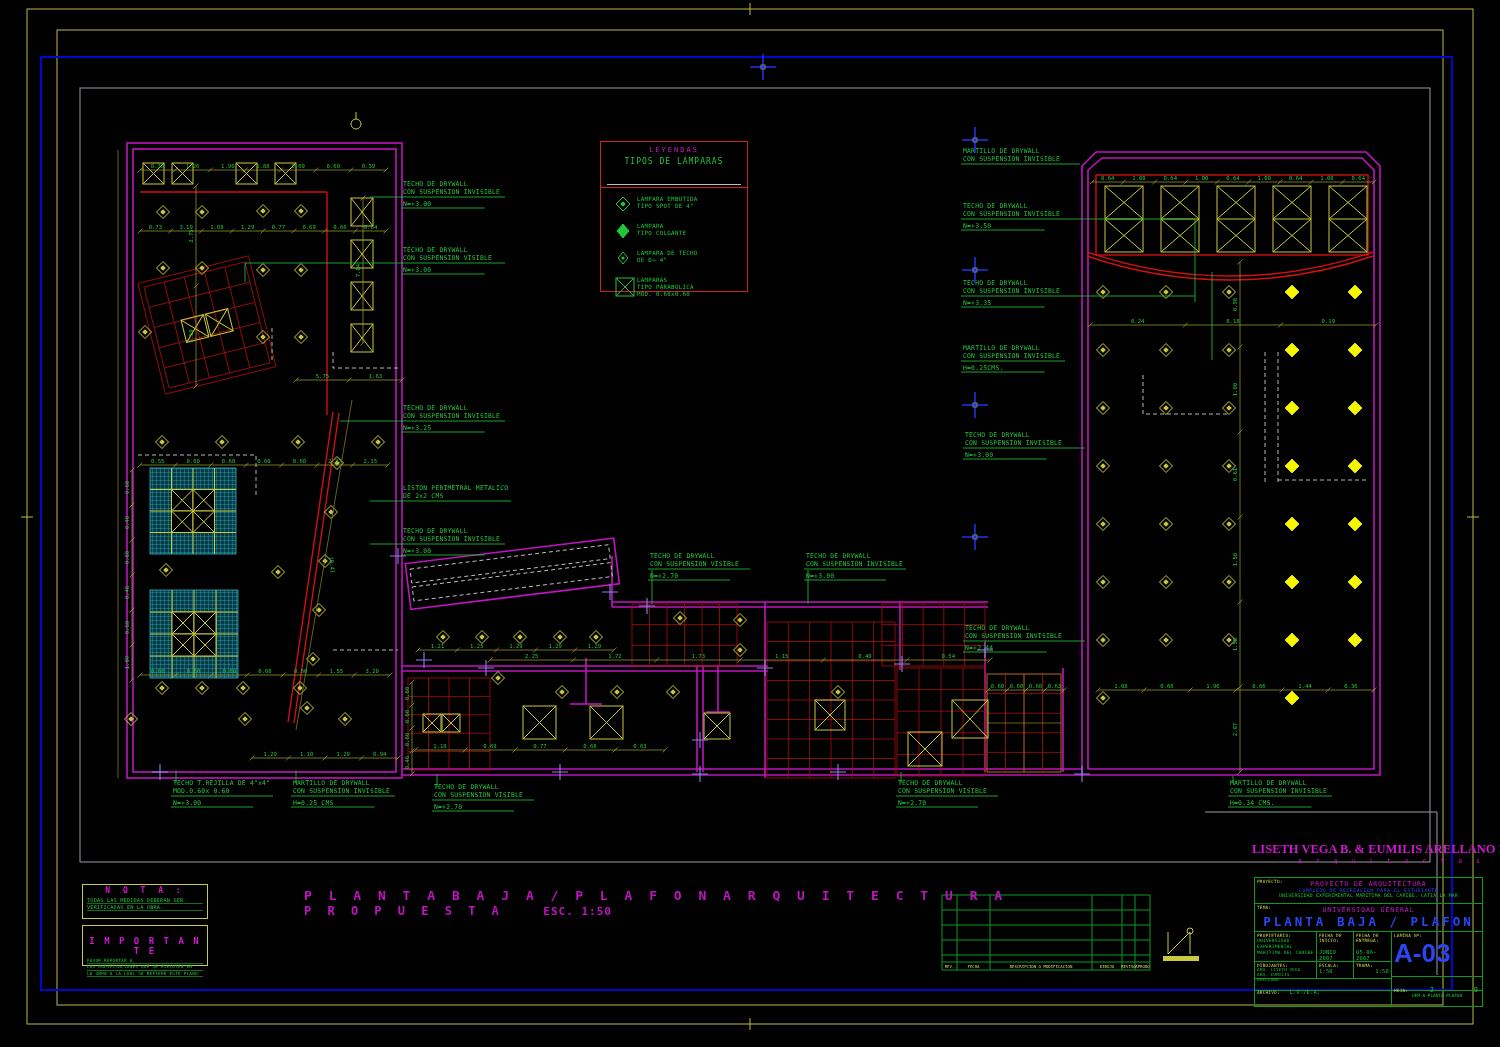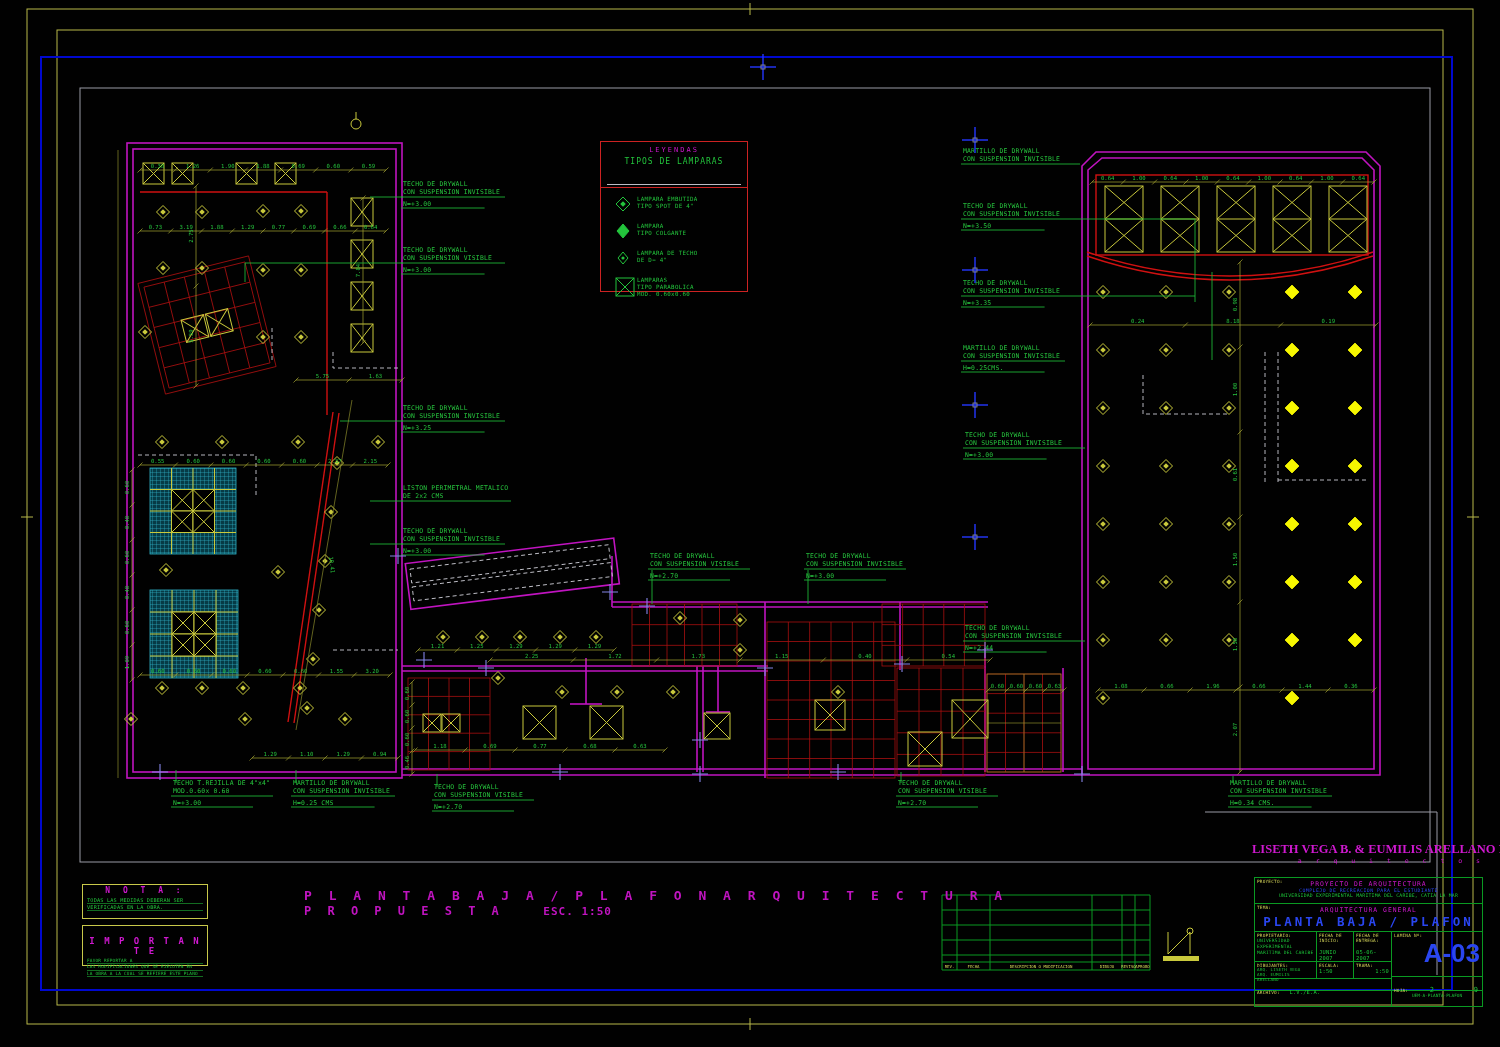--- a/index.html
+++ b/index.html
@@ -39,21 +39,21 @@
   .tb-arch{color:#cf19cf;font-family:"Liberation Serif",serif;font-weight:bold;font-size:12.5px;
            text-align:center;white-space:nowrap;}
   .tb-arq{color:#cf19cf;font-size:6.5px;letter-spacing:5px;text-align:right;margin-top:0px;}
   .tb-box{position:absolute;left:2px;top:35px;width:227px;height:128px;border:1px solid #0a9a22;}
   .cell{position:absolute;box-sizing:border-box;border-color:#0a9a22;border-style:solid;border-width:0;}
   .ylab{color:#d6d65a;font-size:4.4px;letter-spacing:.2px;}
   .gval{color:#1dc73a;font-size:5.4px;line-height:6px;letter-spacing:.2px;}
   .mval{color:#cf19cf;font-size:6.4px;letter-spacing:1px;text-align:center;}
   .bval{color:#2a46f0;font-size:6px;letter-spacing:.5px;text-align:center;}
   .bbig{color:#2a46f0;font-size:12.5px;font-weight:bold;letter-spacing:3px;text-align:center;}
-  .sheet{color:#2a46f0;font-size:26px;font-weight:bold;text-align:right;font-family:"Liberation Sans",sans-serif;}
+  .sheet{color:#2a46f0;font-size:26px;font-weight:bold;text-align:left;font-family:"Liberation Sans",sans-serif;}
   .hoja{color:#1dc73a;font-size:7px;}
   .fcode{color:#1dc73a;font-size:4.4px;}
 </style>
 </head>
 <body>
 
 <div id="root">
   <svg id="plan" width="1500" height="1047">
       <style>
  .ly{fill:none;stroke:#b9b94a;stroke-width:1}
@@ -894,21 +894,21 @@
     <div class="tb-arq">a r q u i t e c t o s</div>
     <div class="tb-box">
       <div class="cell" style="left:0;top:0;width:227px;height:26px;border-bottom-width:1px;">
         <span class="ylab" style="position:absolute;left:2px;top:1px;">PROYECTO:</span>
         <div class="mval" style="margin-top:2px;">PROYECTO  DE  ARQUITECTURA</div>
         <div class="bval" style="font-size:4.8px;">COMPLEJO DE RECREACION PARA EL ESTUDIANTE</div>
         <div class="gval" style="text-align:center;font-size:4.8px;">UNIVERSIDAD EXPERIMENTAL MARITIMA DEL CARIBE, CATIA LA MAR</div>
       </div>
       <div class="cell" style="left:0;top:26px;width:227px;height:28px;border-bottom-width:1px;">
         <span class="ylab" style="position:absolute;left:2px;top:1px;">TEMA:</span>
-        <div class="mval" style="margin-top:2px;">ARQUITECTURA    GENERAL</div>
+        <div class="mval" style="margin-top:2px;">UNIVERSIDAD    GENERAL</div>
         <div class="bbig">PLANTA   BAJA   /   PLAFON</div>
       </div>
       <div class="cell" style="left:0;top:54px;width:62px;height:30px;border-bottom-width:1px;border-right-width:1px;padding:1px 2px;">
         <div class="ylab">PROPIETARIO:</div>
         <div class="gval" style="font-size:4.6px;">UNIVERSIDAD EXPERIMENTAL</div>
         <div class="gval" style="font-size:4.6px;">MARITIMA DEL CARIBE</div>
       </div>
       <div class="cell" style="left:62px;top:54px;width:37px;height:30px;border-bottom-width:1px;border-right-width:1px;padding:1px 2px;">
         <div class="ylab">FECHA DE INICIO:</div>
         <div class="gval" style="margin-top:6px;">JUNIO 2007</div>

